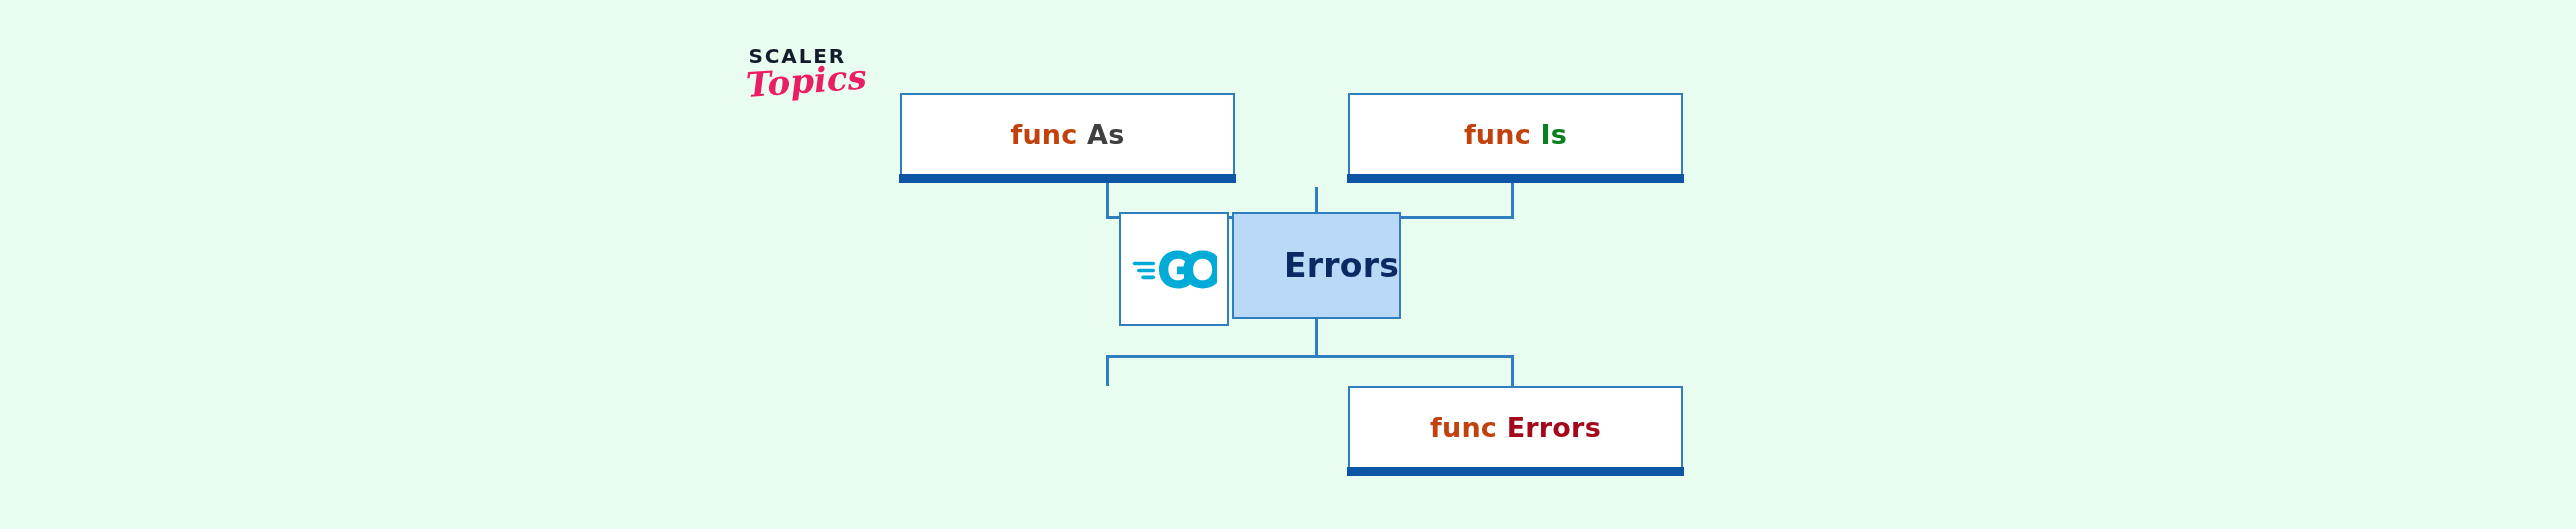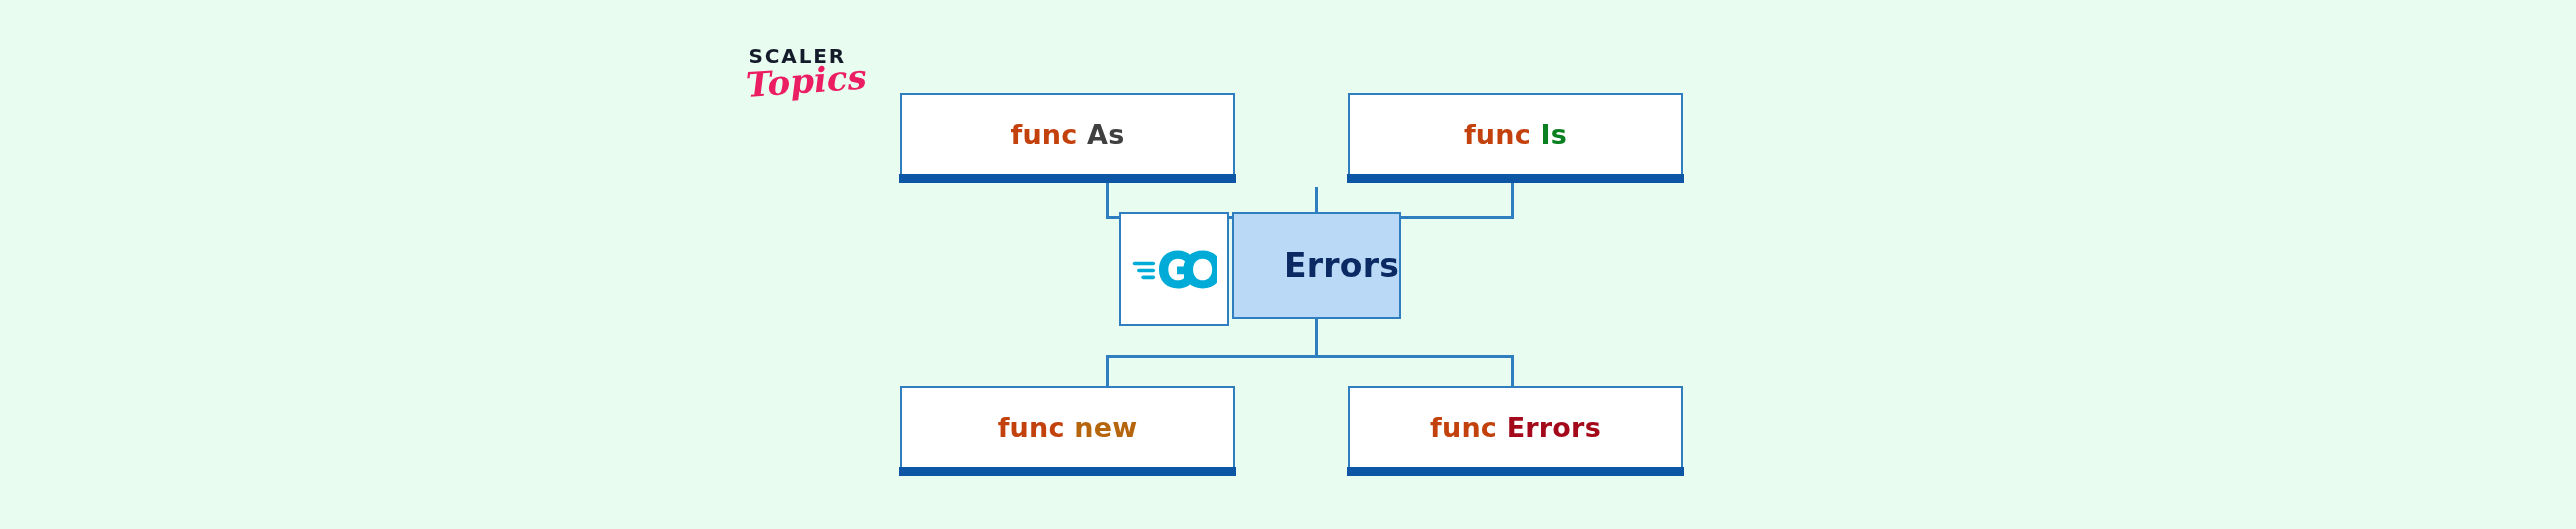--- a/index.html
+++ b/index.html
@@ -209,25 +209,20 @@
                  C76.6 38.6 72.2 33.6 72.2 26.0
                  C72.2 18.4 76.6 13.4 83.3 13.4 Z" fill="#00acd7"></path>
       </svg>
     </span>
   </div>
 
   <div id="errors-box">
     <span class="node-label">Errors</span>
   </div>
 
-  <div class="node leaf" style="left:900px; top:386px; width:335px; height:81px;">
-    <span class="node-label">
-      <span class="kw-func">func</span><span>&nbsp;</span><span style="color:#b5650c;">new</span>
-    </span>
-  </div>
 
   <div class="node leaf" style="left:1348px; top:386px; width:335px; height:81px;">
     <span class="node-label">
       <span class="kw-func">func</span><span>&nbsp;</span><span style="color:#a4081b;">Errors</span>
     </span>
   </div>
 
 </div>
 
 

